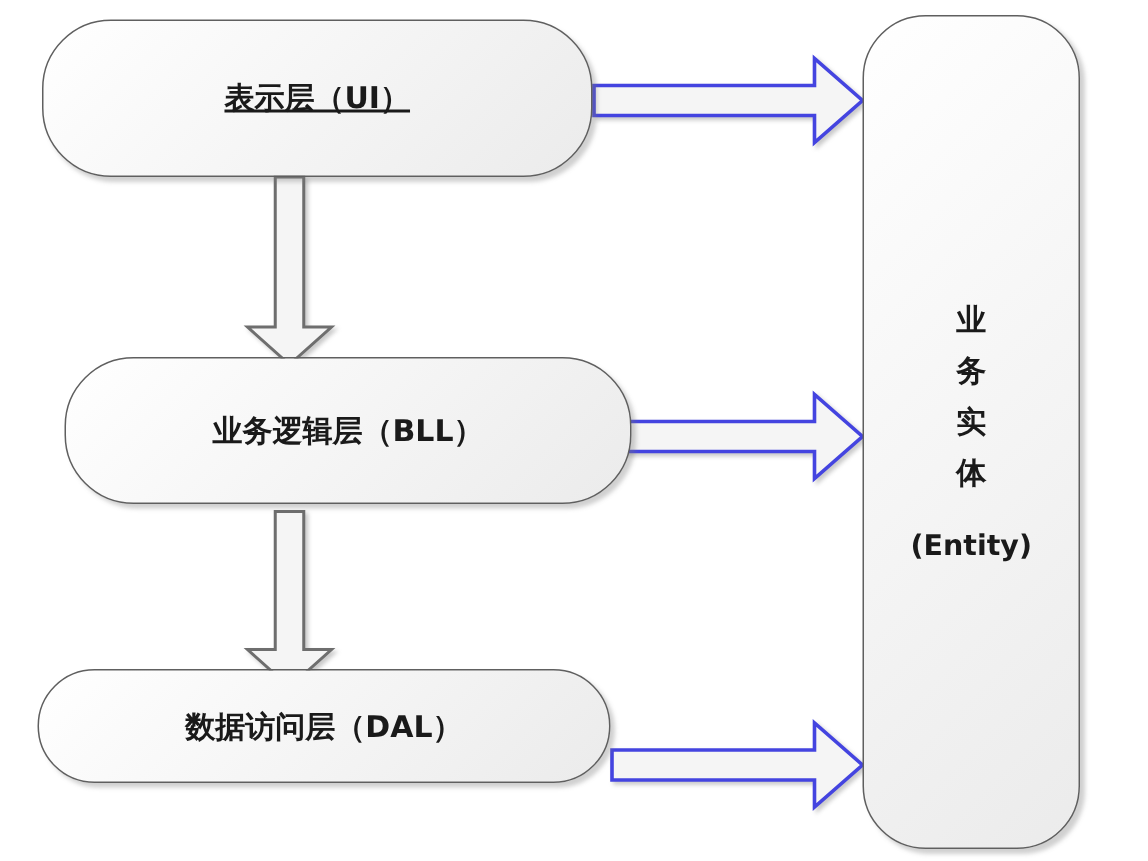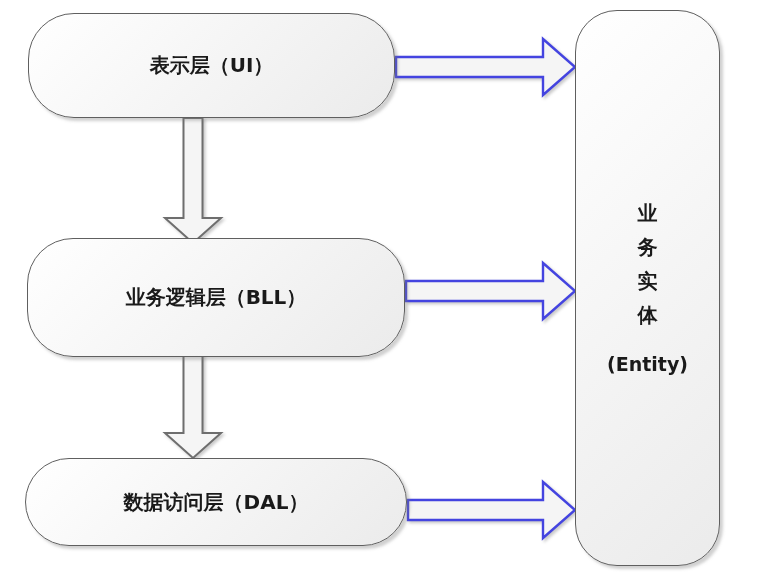--- a/index.html
+++ b/index.html
@@ -22,23 +22,23 @@
     background: linear-gradient(135deg, #ffffff 0%, #f6f6f6 45%, #ebebeb 100%);
     box-shadow: 3px 3px 3px rgba(120,120,120,0.35);
     display: flex;
     align-items: center;
     justify-content: center;
     color: var(--text, #1a1a1a);
     font-weight: bold;
     font-size: 20px;
     text-align: center;
   }
-  .node-ui  { left: 28px;  top: 13px;  width: 367px; height: 105px; border-radius: 46px; }
-  .node-bll { left: 27px;  top: 238px; width: 378px; height: 119px; border-radius: 46px; }
-  .node-dal { left: 25px;  top: 458px; width: 382px; height: 88px; border-radius: 45px; }
+  .node-ui  { left: 28px;  top: 13px;  width: 367px; height: 105px; border-radius: 46px; text-decoration: underline; }
+  .node-bll { left: 43px;  top: 238px; width: 378px; height: 98px; border-radius: 46px; }
+  .node-dal { left: 25px;  top: 446px; width: 382px; height: 76px; border-radius: 45px; }
   .node-entity {
     left: 575px; top: 10px; width: 145px; height: 556px;
     border-radius: 42px;
     flex-direction: column;
   }
   .entity-line {
     display: block;
     line-height: 34px;
     font-size: 20px;
     font-weight: bold;

